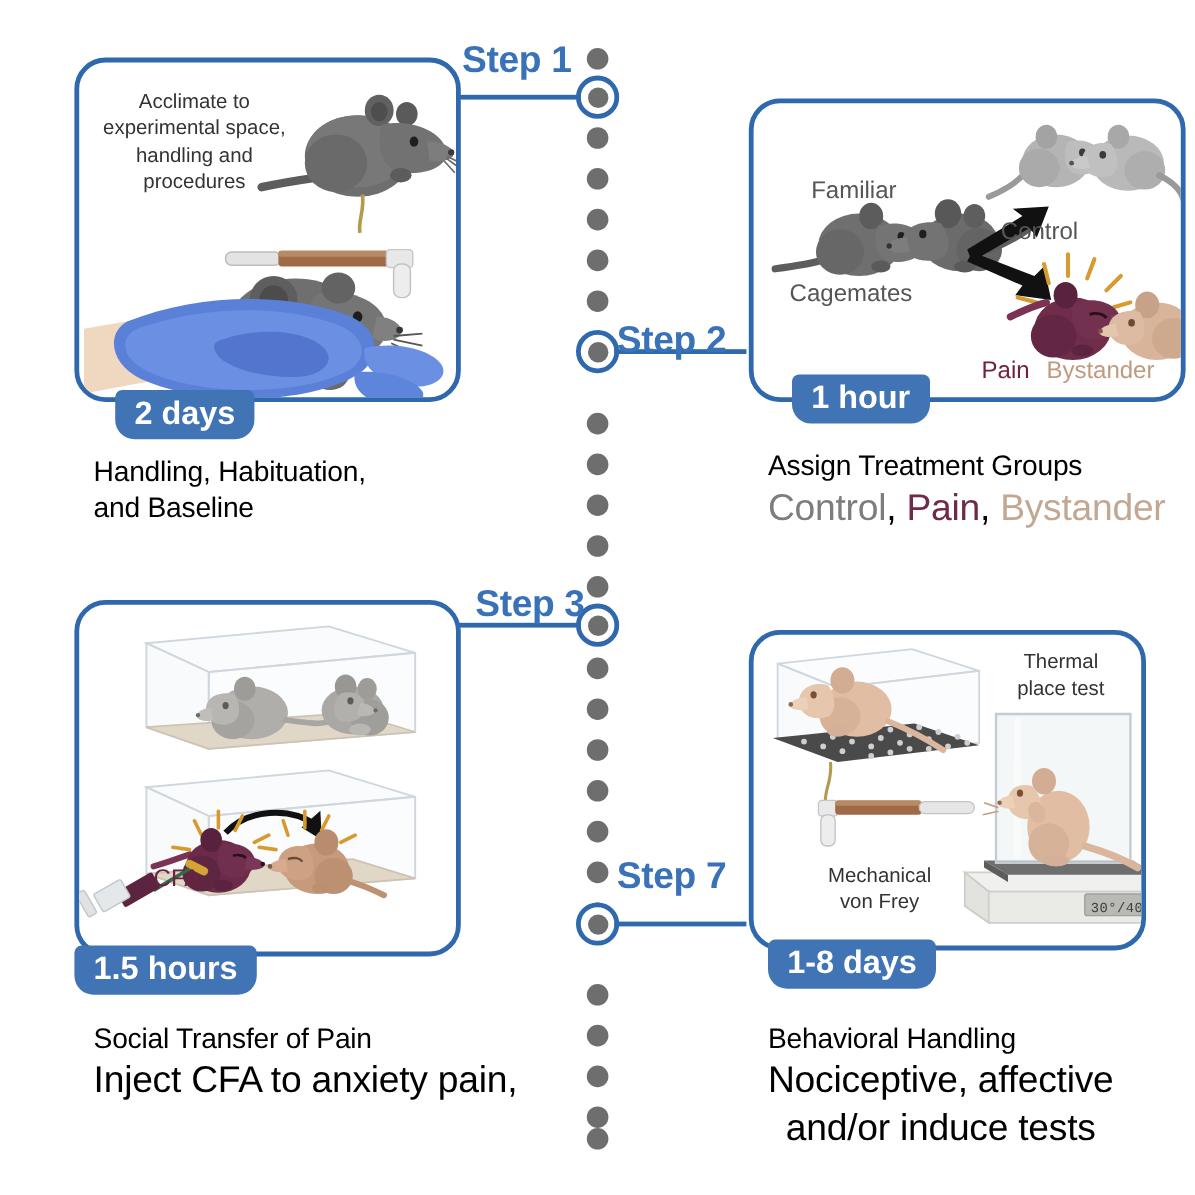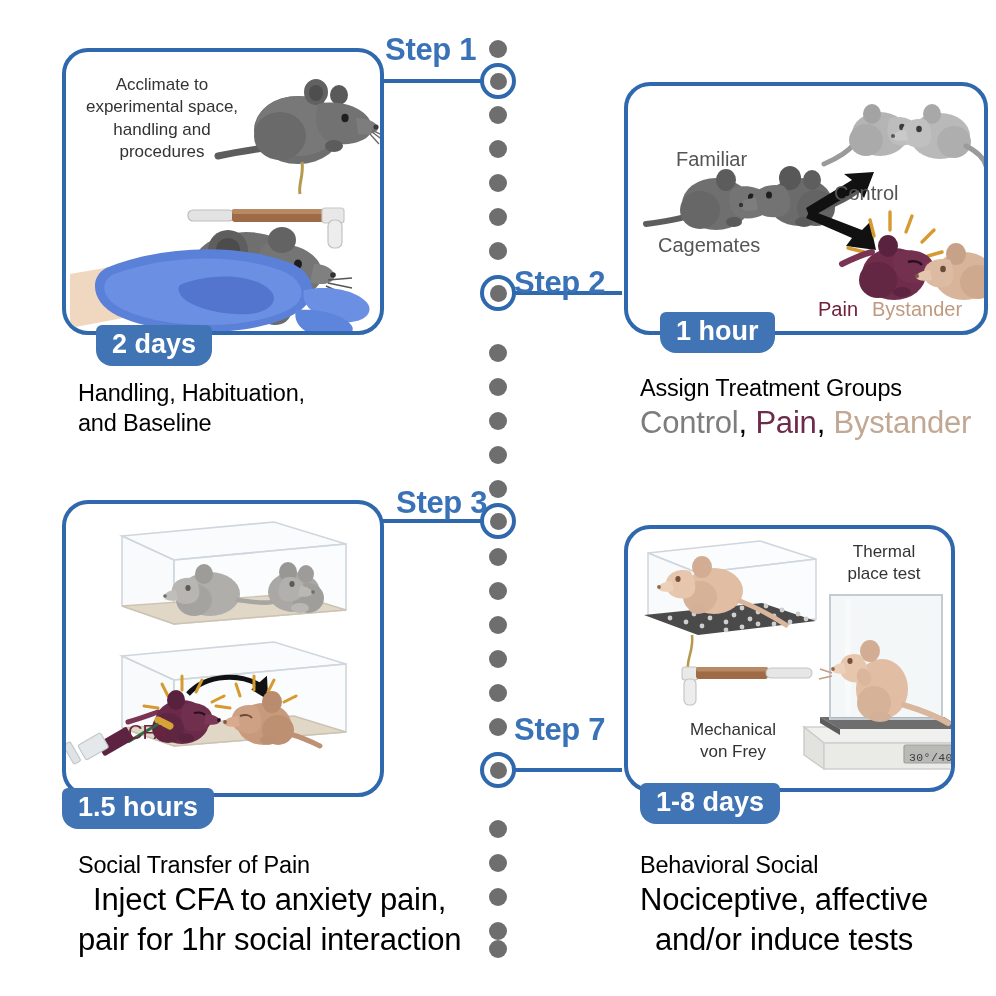--- a/index.html
+++ b/index.html
@@ -375,21 +375,20 @@
     </svg>
 
     <div class="lbl-cfa" style="left:62px; top:176px;margin-top:41px;">CFA</div>
   </div>
 
   <div class="badge" style="left:62px; top:788px;">1.5 hours</div>
 
   <div class="caption" style="left:78px; top:850px;">
     <div class="title">Social Transfer of Pain</div>
     <div class="sub">Inject CFA to anxiety pain,</div>
-    <div class="sub">pair for 1hr social interaction</div>
   </div>
 
   <div class="panel" style="left:624px; top:525px; width:331px; height:267px;">
 
     <svg class="abs" style="left:12px; top:6px;" width="190" height="190" viewBox="0 0 190 190">
       <polygon points="8,18 120,6 176,24 58,38" fill="#fbfcfd" stroke="#cfd6dd" stroke-width="1.5"></polygon>
       <polygon points="8,18 58,38 58,96 8,80" fill="#f3f7f9" fill-opacity="0.6" stroke="#cfd6dd" stroke-width="1.5"></polygon>
       <polygon points="58,96 176,84 176,24 58,38" fill="#f6fafb" fill-opacity="0.5" stroke="#cfd6dd" stroke-width="1.5"></polygon>
 
       <polygon points="4,80 58,100 176,86 122,68" fill="#4a4a4a"></polygon>
@@ -466,18 +465,18 @@
     </svg>
 
     <div class="lbl-dark" style="left:196px; top:12px; width:120px;"><span>Thermal</span><br><span>place test</span></div>
     <div class="lbl-dark" style="left:40px; top:190px; width:130px;"><span>Mechanical</span><br><span>von Frey</span></div>
     <div class="abs" style="left:281px; top:222px; font-family:'Liberation Mono', monospace; font-size:11.5px; color:#3c3c3c; letter-spacing:0.4px;">30°/40°</div>
   </div>
 
   <div class="badge" style="left:640px; top:783px;">1-8 days</div>
 
   <div class="caption" style="left:640px; top:850px;">
-    <div class="title">Behavioral Social</div>
+    <div class="title">Behavioral Handling</div>
     <div class="sub">Nociceptive, affective</div>
     <div class="sub">and/or induce tests</div>
   </div>
 
 </div>
 
 </body></html>

